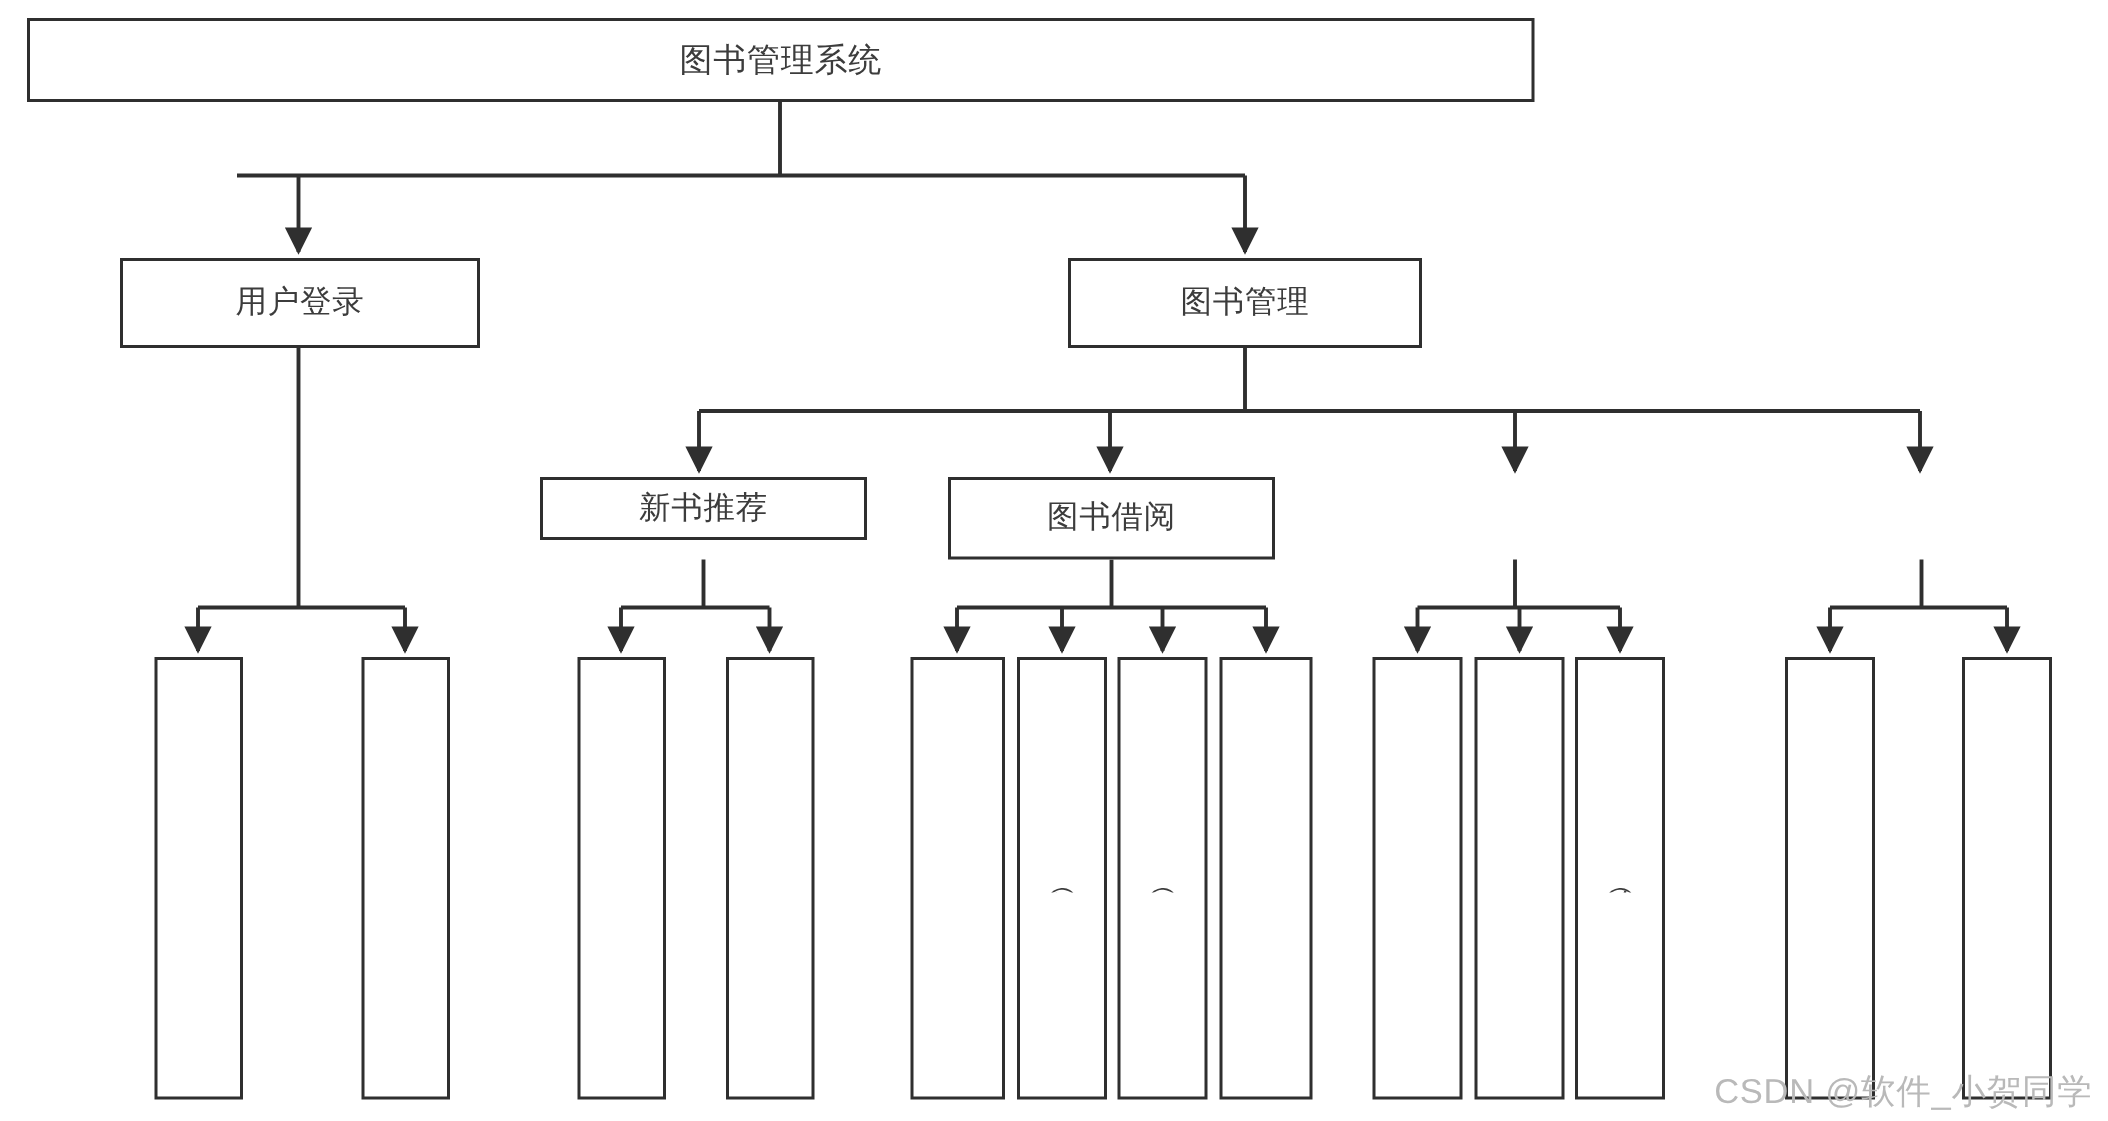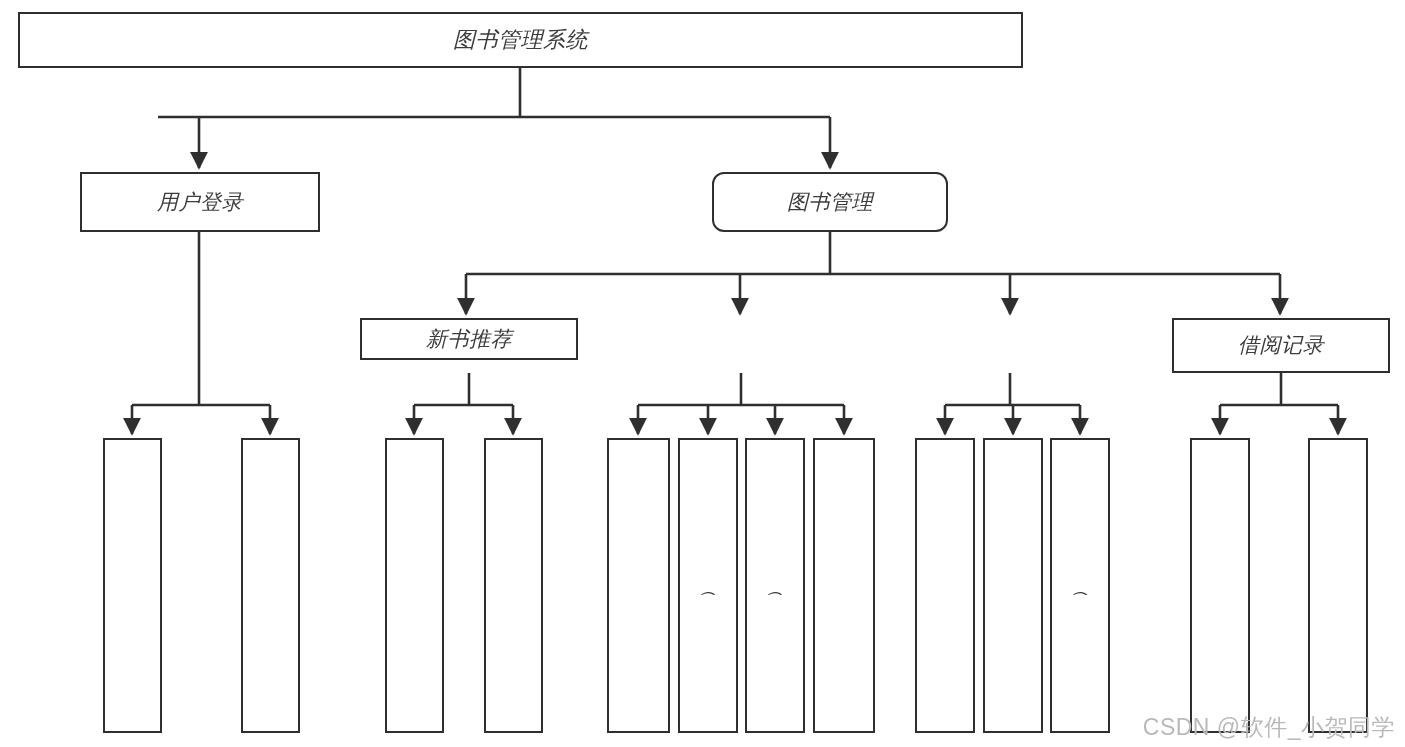--- a/index.html
+++ b/index.html
@@ -27,21 +27,20 @@
   }
   .node {
     position: absolute;
     box-sizing: border-box;
     background: #ffffff;
     border: 2px solid #2f2f2f;
     display: flex;
     align-items: center;
     justify-content: center;
     color: #3c3c3c;
-    font-style: italic;
   }
   .node .lbl {
     display: block;
     text-align: center;
     line-height: 1.28;
     color: #3c3c3c;
   }
   .node.horiz .lbl {
     font-size: 21px;
     letter-spacing: 0.5px;
@@ -130,29 +129,29 @@
     </g>
   </svg>
 
   <div class="node root horiz" style="left:18px; top:12px; width:1005px; height:56px;">
     <span class="lbl">图书管理系统</span>
   </div>
 
   <div class="node horiz" style="left:80px; top:172px; width:240px; height:60px;">
     <span class="lbl">用户登录</span>
   </div>
-  <div class="node horiz" style="left:712px; top:172px; width:236px; height:60px;border-radius:12px;">
+  <div class="node horiz" style="left:712px; top:172px; width:236px; height:60px;">
     <span class="lbl">图书管理</span>
   </div>
 
   <div class="node horiz" style="left:360px; top:318px; width:218px; height:42px;">
     <span class="lbl">新书推荐</span>
   </div>
-  <div class="node horiz" style="left:1172px; top:318px; width:218px; height:55px;">
-    <span class="lbl">借阅记录</span>
+  <div class="node horiz" style="left:632px; top:318px; width:218px; height:55px;">
+    <span class="lbl">图书借阅</span>
   </div>
 
   <div class="node leaf" style="left:103px; top:438px; width:59px; height:295px;">
     <span class="lbl">用户登录</span>
   </div>
   <div class="node leaf" style="left:241px; top:438px; width:59px; height:295px;">
     <span class="lbl">注销登录</span>
   </div>
 
   <div class="node leaf" style="left:385px; top:438px; width:59px; height:295px;">

